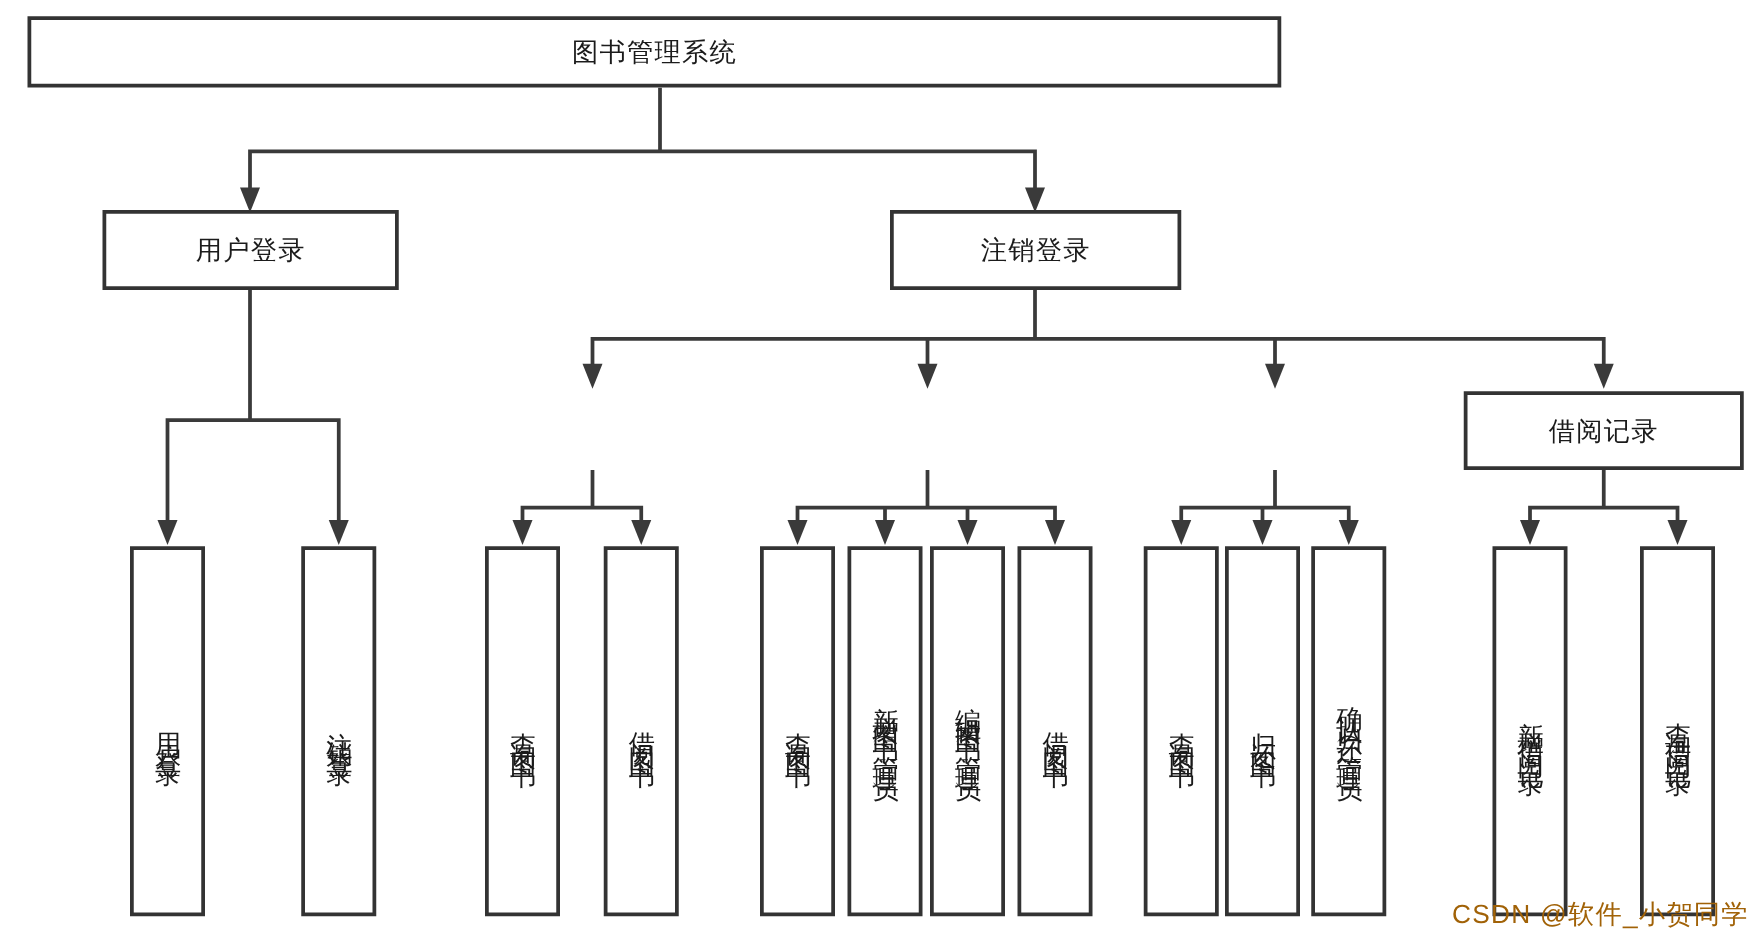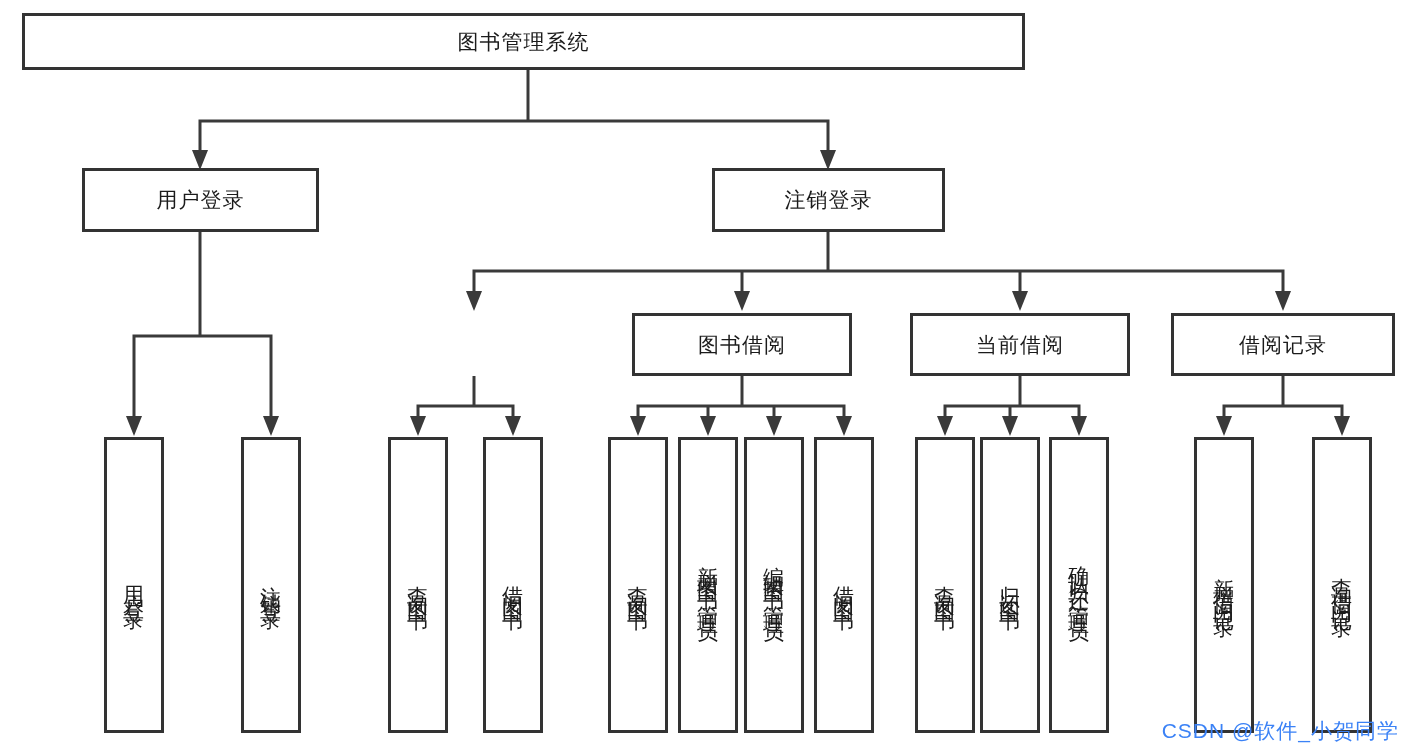--- a/index.html
+++ b/index.html
@@ -36,21 +36,21 @@
     letter-spacing: 8px;
     font-size: 21px;
     line-height: 1;
     color: #1b1b1b;
   }
   .watermark {
     position: absolute;
     right: 6px;
     bottom: 2px;
     font-size: 21px;
-    color: #3b82f6;
+    color: #a16207;
     letter-spacing: 1px;
     z-index: 10;
     white-space: nowrap;
   }
 </style>
 </head>
 <body>
 
 <div class="canvas">
 
@@ -110,26 +110,20 @@
     <span>图书管理系统</span>
   </div>
 
   <div class="node" style="left:82px; top:168px; width:237px; height:64px;">
     <span>用户登录</span>
   </div>
   <div class="node" style="left:712px; top:168px; width:233px; height:64px;">
     <span>注销登录</span>
   </div>
 
-  <div class="node" style="left:632px; top:313px; width:220px; height:63px;">
-    <span>图书借阅</span>
-  </div>
-  <div class="node" style="left:910px; top:313px; width:220px; height:63px;">
-    <span>当前借阅</span>
-  </div>
   <div class="node" style="left:1171px; top:313px; width:224px; height:63px;">
     <span>借阅记录</span>
   </div>
 
   <div class="node leaf" style="left:104px; top:437px; width:60px; height:296px;">
     <span class="vtext">用户登录</span>
   </div>
   <div class="node leaf" style="left:241px; top:437px; width:60px; height:296px;">
     <span class="vtext">注销登录</span>
   </div>

